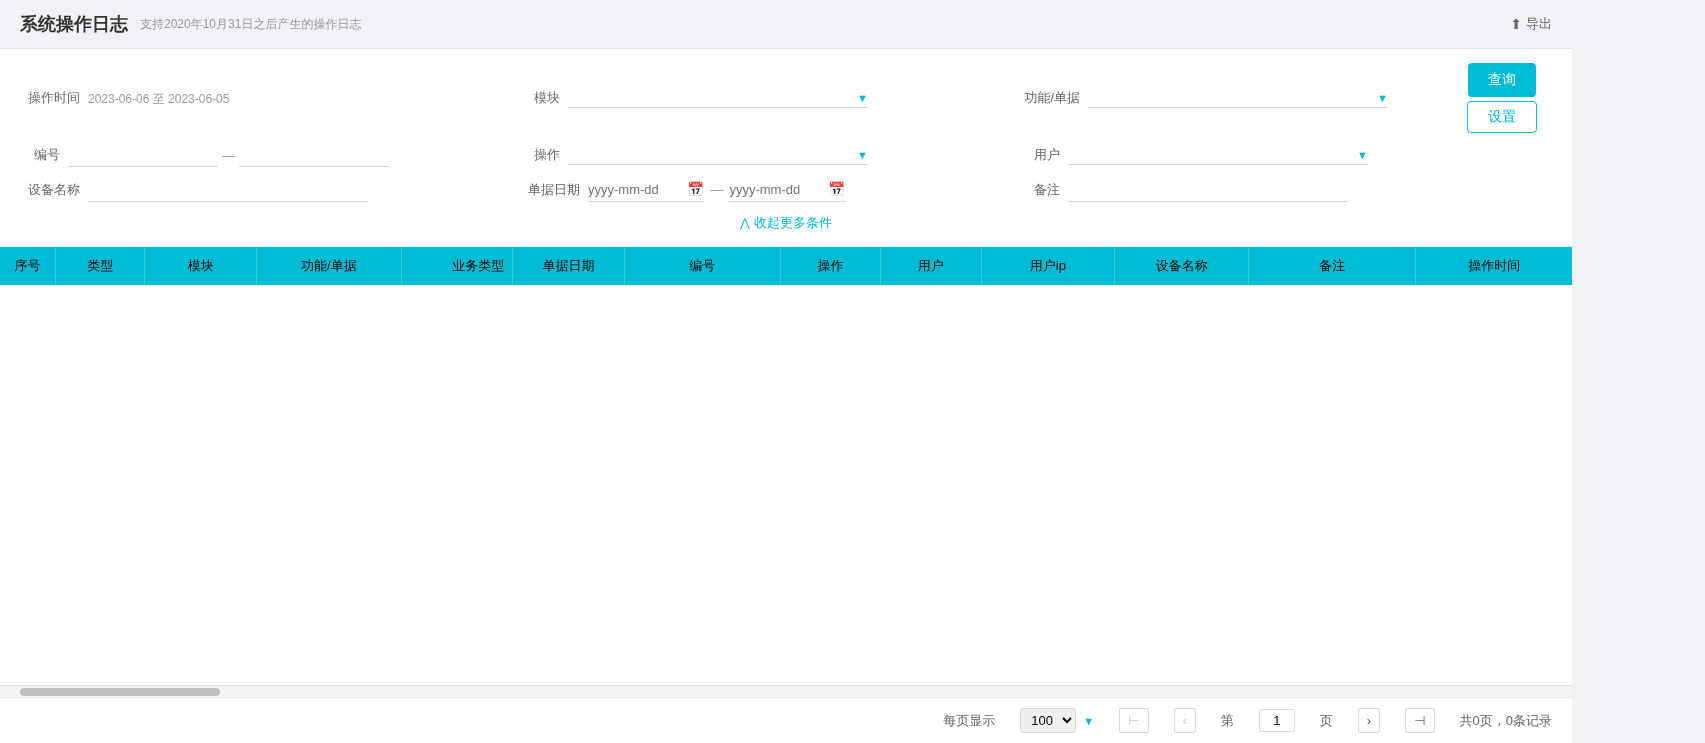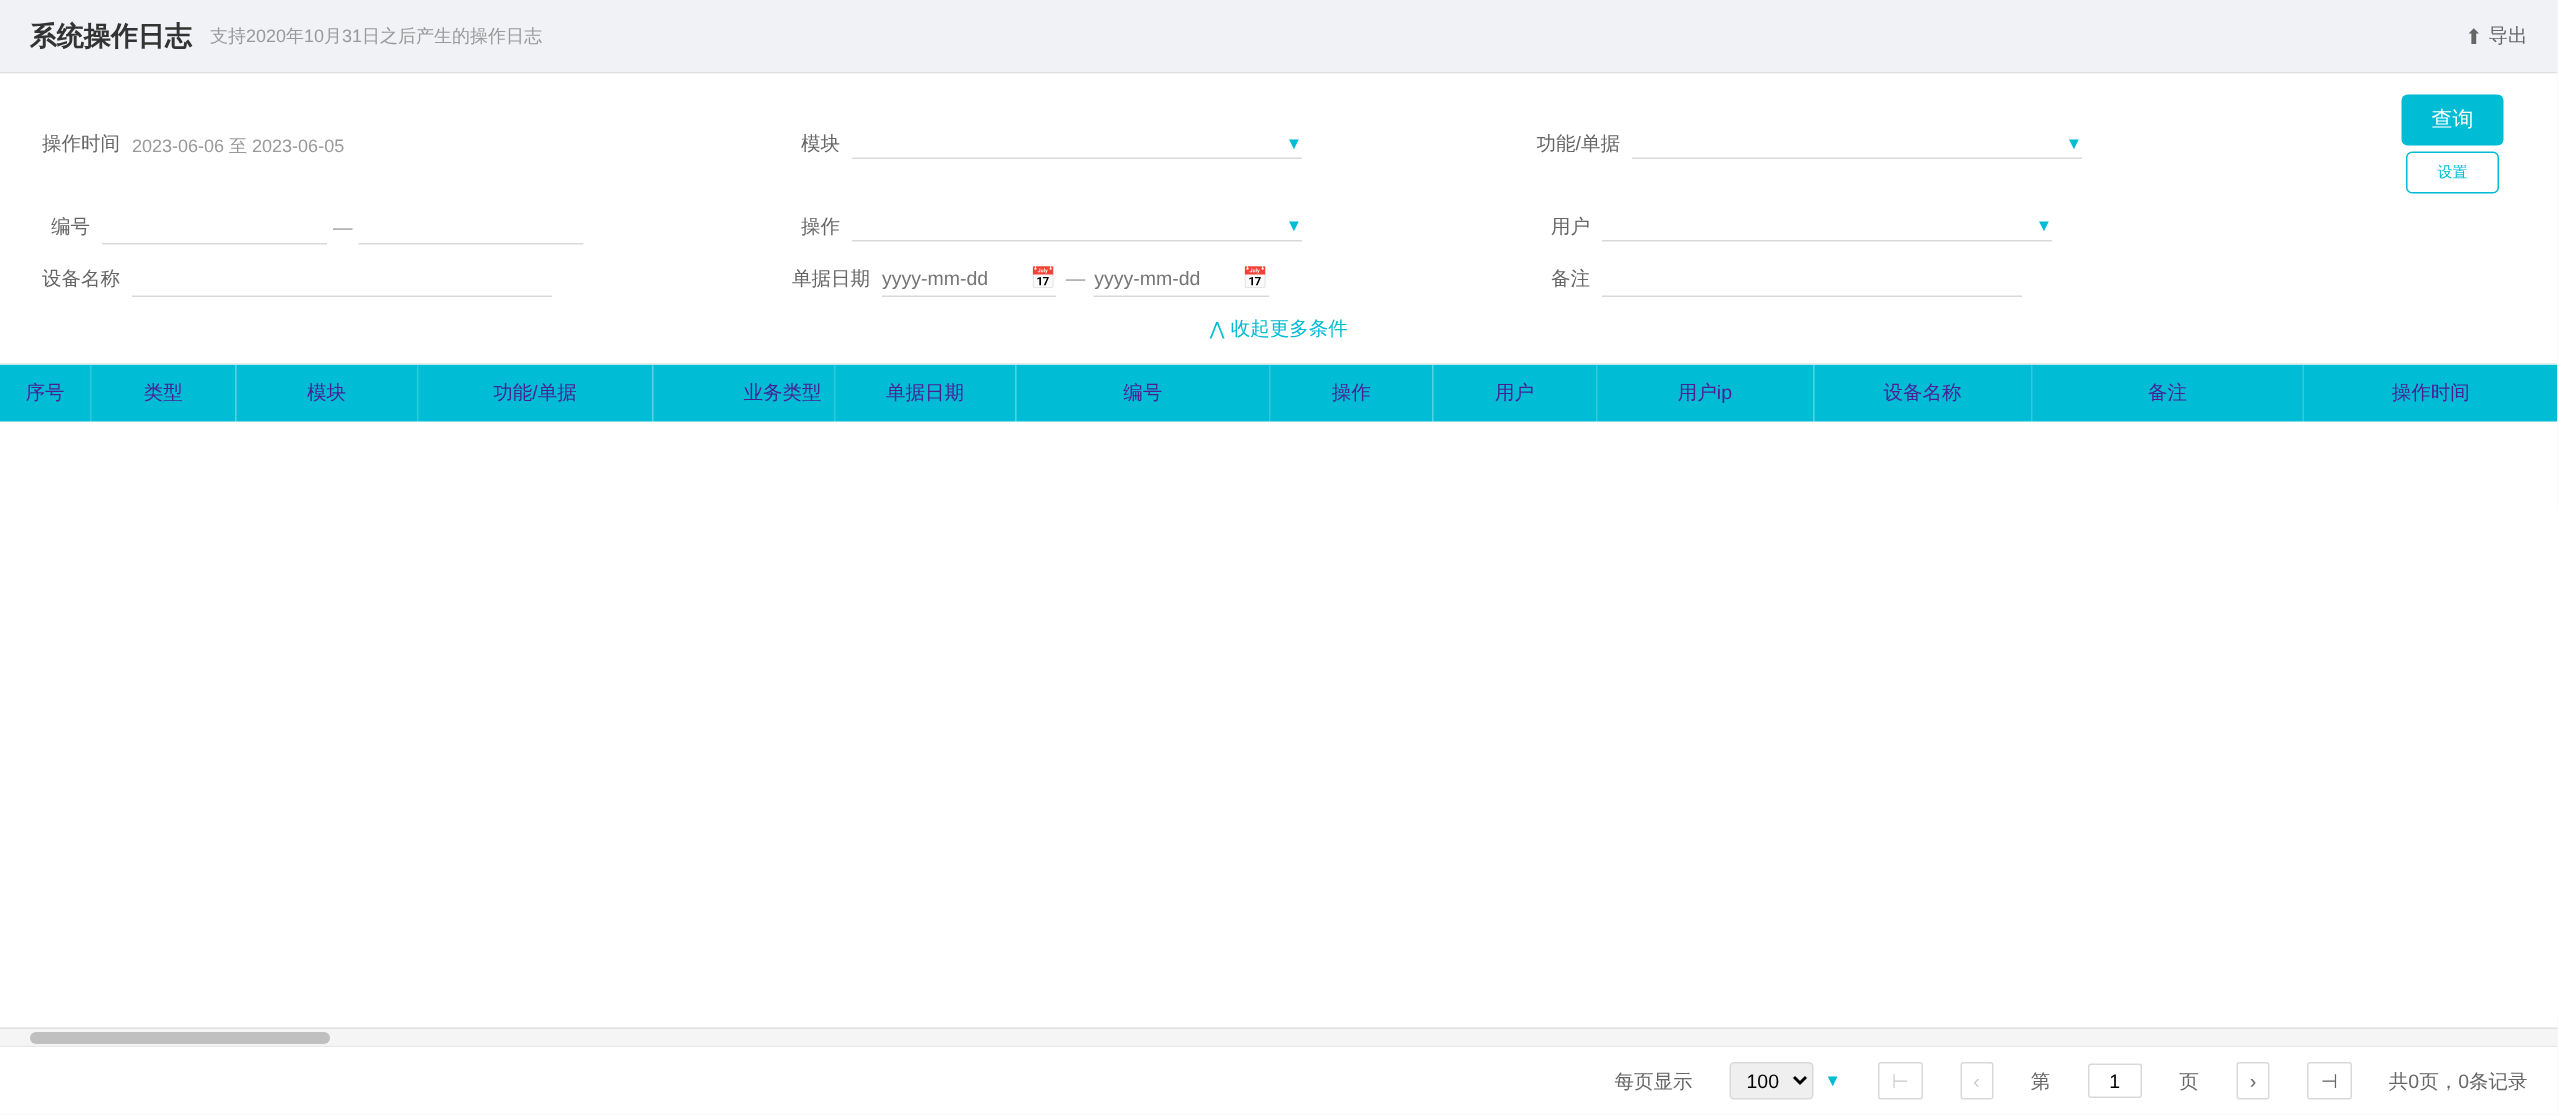--- a/index.html
+++ b/index.html
@@ -1,58 +1,58 @@
 <!DOCTYPE html>
 <html><head>
   <meta charset="utf-8">
   <style>
     * { box-sizing: border-box; margin: 0; padding: 0; }
     body { font-family: "Microsoft YaHei", "PingFang SC", sans-serif; font-size: 13px; background: #f0f2f5; color: #333; }
 
-    .page-container { width: 1705px; min-height: 743px; background: #f0f2f5; display: flex; flex-direction: column; }
+    .page-container { width: 1572px; min-height: 743px; background: #f0f2f5; display: flex; flex-direction: column; }
 
     
     .page-header { display: flex; align-items: center; padding: 12px 20px; background: #f0f2f5; border-bottom: 1px solid #e0e0e0; }
     .page-title { font-size: 18px; font-weight: bold; color: #333; margin-right: 12px; }
     .page-subtitle { font-size: 12px; color: #999; }
     .export-btn { margin-left: auto; display: flex; align-items: center; gap: 4px; color: #666; font-size: 13px; cursor: pointer; border: none; background: none; }
     .export-icon { font-size: 14px; }
 
     
     .filter-area { background: #fff; padding: 14px 20px 10px; border-bottom: 1px solid #e8e8e8; }
     .filter-label { color: #666; font-size: 13px; min-width: 60px; text-align: right; margin-right: 8px; flex-shrink: 0; }
     .time-options { display: flex; align-items: center; gap: 6px; }
     .time-option { font-size: 13px; color: #333; cursor: pointer; padding: 2px 6px; border-radius: 3px; }
     .time-option.active { background: #00bcd4; color: #fff; border-radius: 12px; padding: 2px 8px; }
     .time-range { font-size: 12px; color: #999; margin-top: 2px; }
     .date-input { border: none; outline: none; background: transparent; font-size: 13px; color: #bbb; width: 100px; }
     .calendar-icon { color: #00bcd4; font-size: 14px; cursor: pointer; margin-left: 4px; }
 
     
     .query-btn { background: #00bcd4; color: #fff; border: none; border-radius: 4px; padding: 8px 20px; font-size: 14px; cursor: pointer; font-weight: 500; }
-    .settings-btn { background: #fff; color: #00bcd4; border: 1px solid #00bcd4; border-radius: 4px; padding: 6px 20px; font-size: 10px; cursor: pointer; margin-top: 4px; }
+    .settings-btn { background: #fff; color: #00bcd4; border: 1px solid #00bcd4; border-radius: 4px; padding: 6px 20px; font-size: 14px; cursor: pointer; margin-top: 4px; }
 
     
     .collapse-row { display: flex; justify-content: center; padding: 6px 0 4px; }
     .collapse-btn { display: flex; align-items: center; gap: 4px; color: #00bcd4; font-size: 13px; cursor: pointer; border: none; background: none; }
     .collapse-icon { font-size: 12px; }
 
     
     .row1, .row2, .row3 { display: flex; align-items: center; width: 100%; gap: 20px; }
 
     .col-left { flex: 0 0 480px; display: flex; align-items: center; }
     .col-mid { flex: 0 0 480px; display: flex; align-items: center; }
     .col-right { flex: 1; display: flex; align-items: center; }
     .col-btn { flex: 0 0 100px; display: flex; flex-direction: column; align-items: center; }
 
     
     .table-container { background: #fff; flex: 1; overflow-x: auto; }
     table { width: 100%; border-collapse: collapse; table-layout: fixed; }
     thead tr { background: #00bcd4; }
-    thead th { color: #4c1d95; font-size: 13px; font-weight: 500; padding: 10px 8px; text-align: center; border-right: 1px solid rgba(255,255,255,0.2); white-space: nowrap; }
+    thead th { color: #000000; font-size: 13px; font-weight: 500; padding: 10px 8px; text-align: center; border-right: 1px solid rgba(255,255,255,0.2); white-space: nowrap; }
     thead th:last-child { border-right: none; }
 
     
     .pagination-area { background: #fff; border-top: 1px solid #e8e8e8; padding: 10px 20px; display: flex; align-items: center; justify-content: flex-end; gap: 25px; }
     .pagination-label { font-size: 13px; color: #666; }
     .page-size-select { border: 1px solid #d9d9d9; border-radius: 3px; padding: 3px 6px; font-size: 13px; outline: none; }
     .pagination-btn { border: 1px solid #d9d9d9; background: #fff; color: #666; padding: 4px 8px; cursor: pointer; border-radius: 2px; font-size: 13px; }
     .pagination-btn:disabled { color: #ccc; cursor: not-allowed; }
     .page-input { border: 1px solid #d9d9d9; border-radius: 2px; width: 36px; text-align: center; padding: 3px 4px; font-size: 13px; outline: none; }
     .pagination-info { font-size: 13px; color: #666; }

